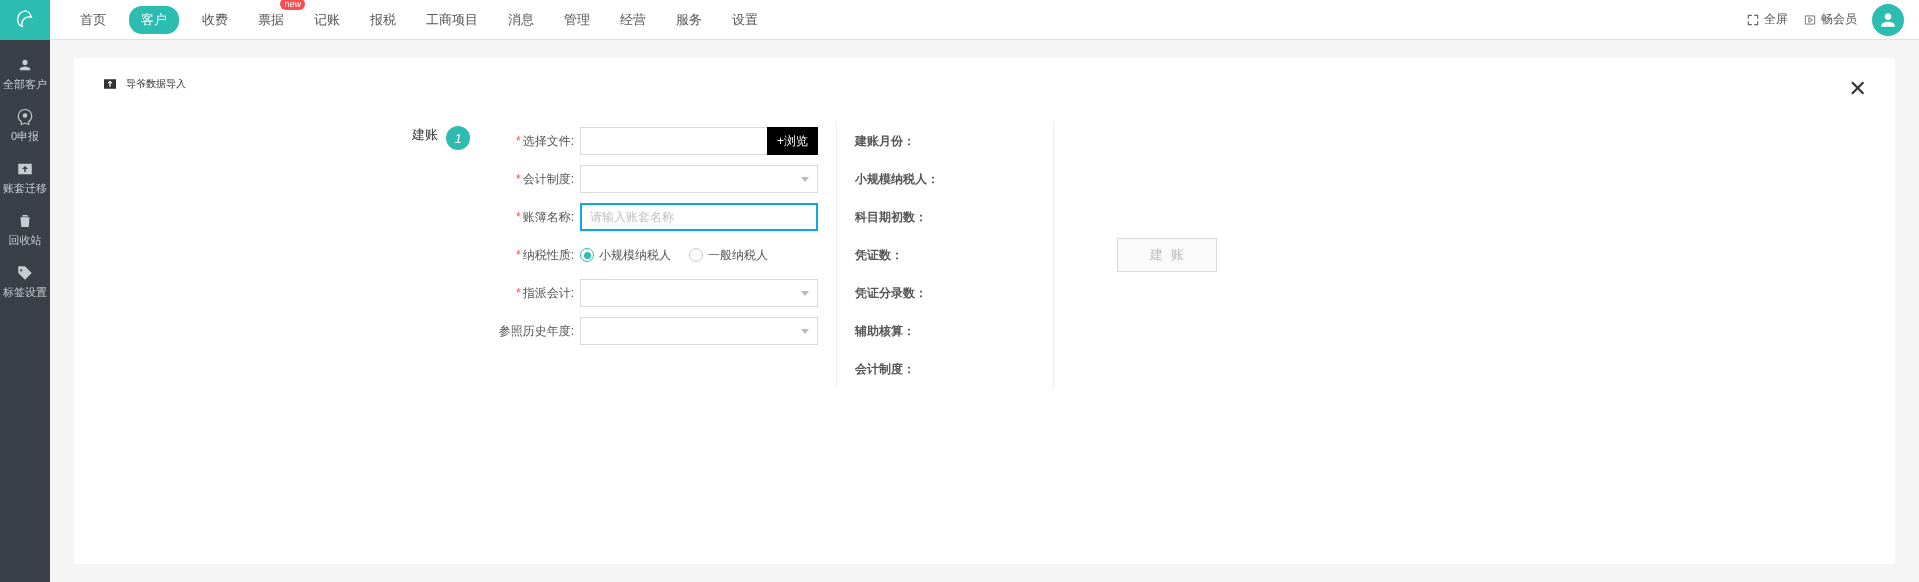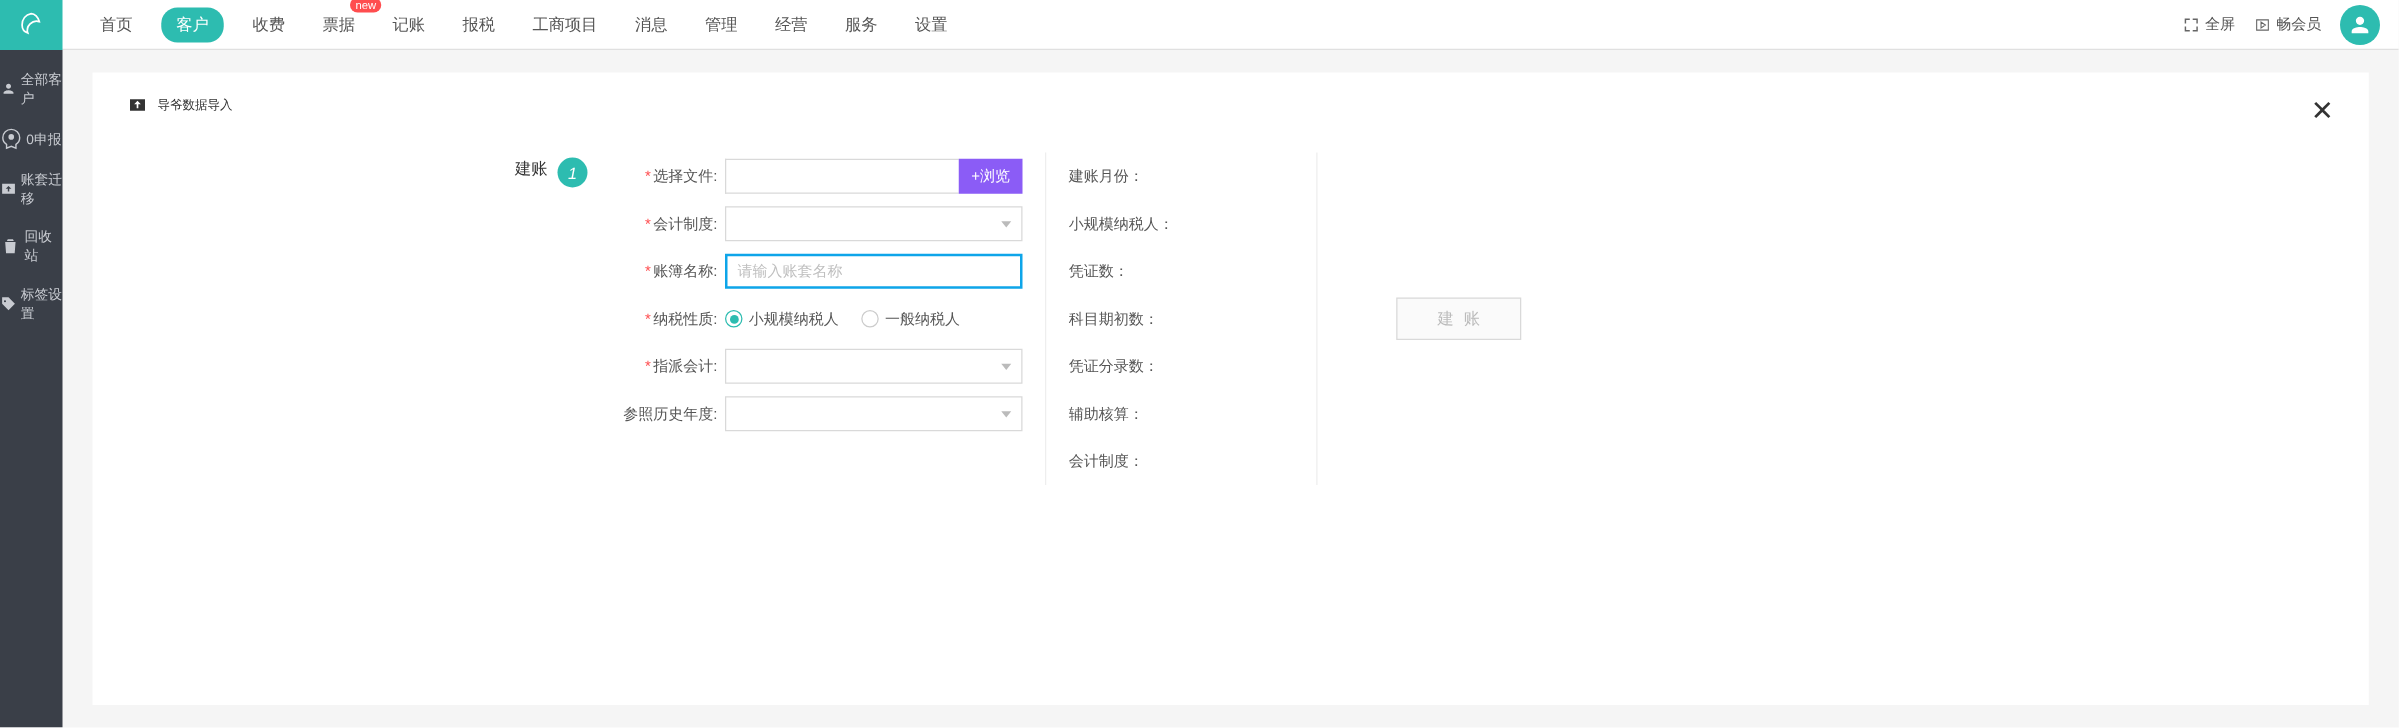--- a/index.html
+++ b/index.html
@@ -103,21 +103,21 @@
       width: 50px;
       background: #3a3f48;
       display: flex;
       flex-direction: column;
       align-items: center;
       padding-top: 8px;
     }
     .sidebar-item {
       width: 100%;
       display: flex;
-      flex-direction: row;
+      flex-direction: column;
       align-items: center;
       color: #c8cbd1;
       font-size: 11px;
       padding: 8px 0;
       cursor: pointer;
       gap: 3px;
     }
     .sidebar-item svg {
       width: 18px;
       height: 18px;
@@ -222,21 +222,21 @@
       color: #bfbfbf;
     }
     .file-input {
       height: 28px;
       border: 1px solid #d9d9d9;
       flex: 1;
       border-right: none;
     }
     .browse-btn {
       height: 28px;
-      background: #8b5cf6;
+      background: #000000;
       color: #fff;
       font-size: 12px;
       border: none;
       padding: 0 10px;
       cursor: pointer;
     }
     .select-box {
       height: 28px;
       border: 1px solid #d9d9d9;
       width: 100%;
@@ -286,20 +286,21 @@
       border-radius: 50%;
     }
     .divider-v {
       width: 1px;
       background: #eee;
       margin: 0 18px;
       align-self: stretch;
     }
     .form-middle {
       width: 180px;
+      font-weight: bold;
     }
     .info-row {
       display: flex;
       align-items: center;
       height: 38px;
       font-size: 12px;
       color: #555;
     }
     .info-label {
       white-space: nowrap;
@@ -473,24 +474,24 @@
           <div class="divider-v"></div>
 
           <div class="form-middle">
             <div class="info-row">
                 <span class="info-label">建账月份：</span>
               </div>
             <div class="info-row">
                 <span class="info-label">小规模纳税人：</span>
               </div>
             <div class="info-row">
+                <span class="info-label">科目期初数：</span>
+              </div>
+            <div class="info-row">
                 <span class="info-label">凭证数：</span>
-              </div>
-            <div class="info-row">
-                <span class="info-label">科目期初数：</span>
               </div>
             <div class="info-row">
                 <span class="info-label">凭证分录数：</span>
               </div>
             <div class="info-row">
                 <span class="info-label">辅助核算：</span>
               </div>
             <div class="info-row">
                 <span class="info-label">会计制度：</span>
               </div>

